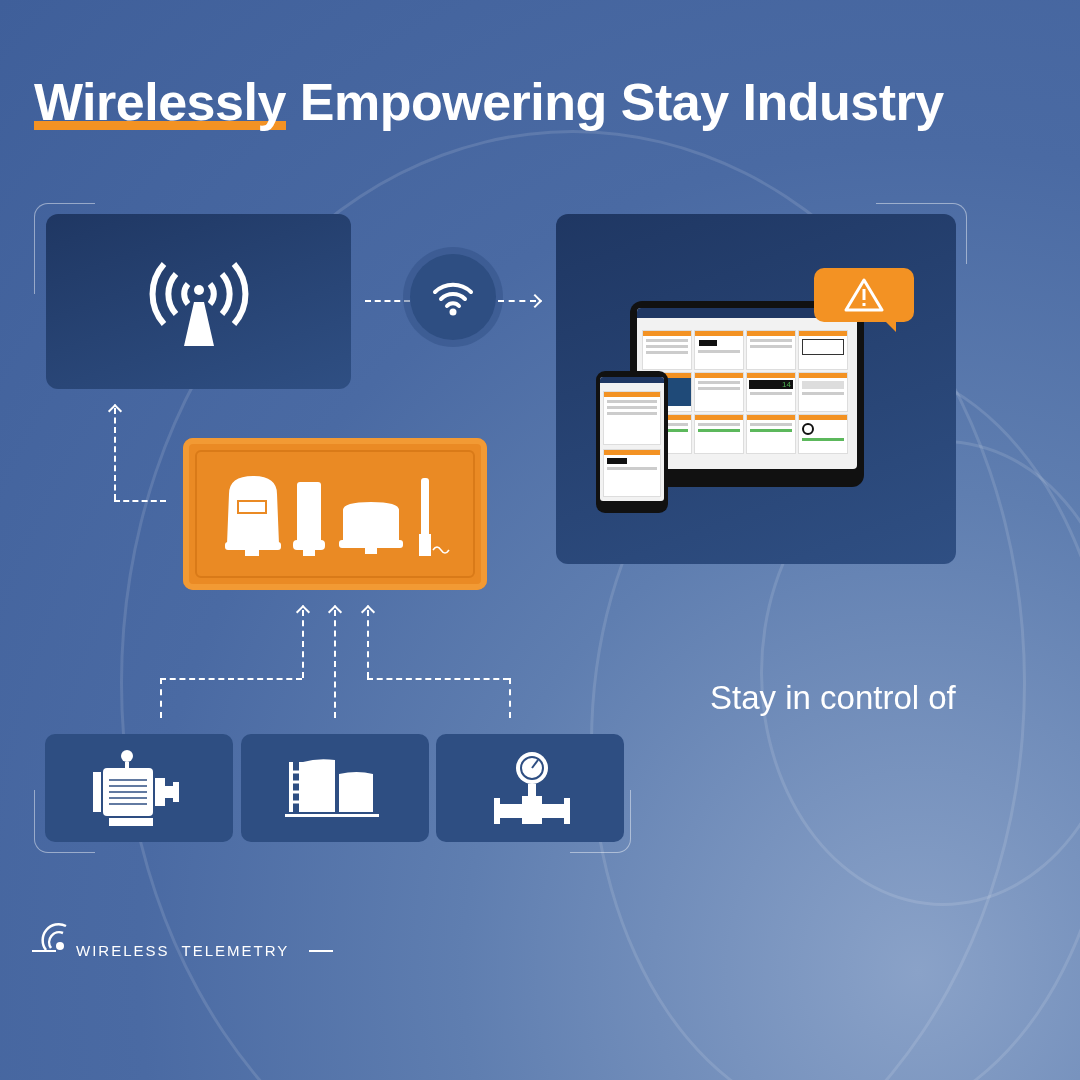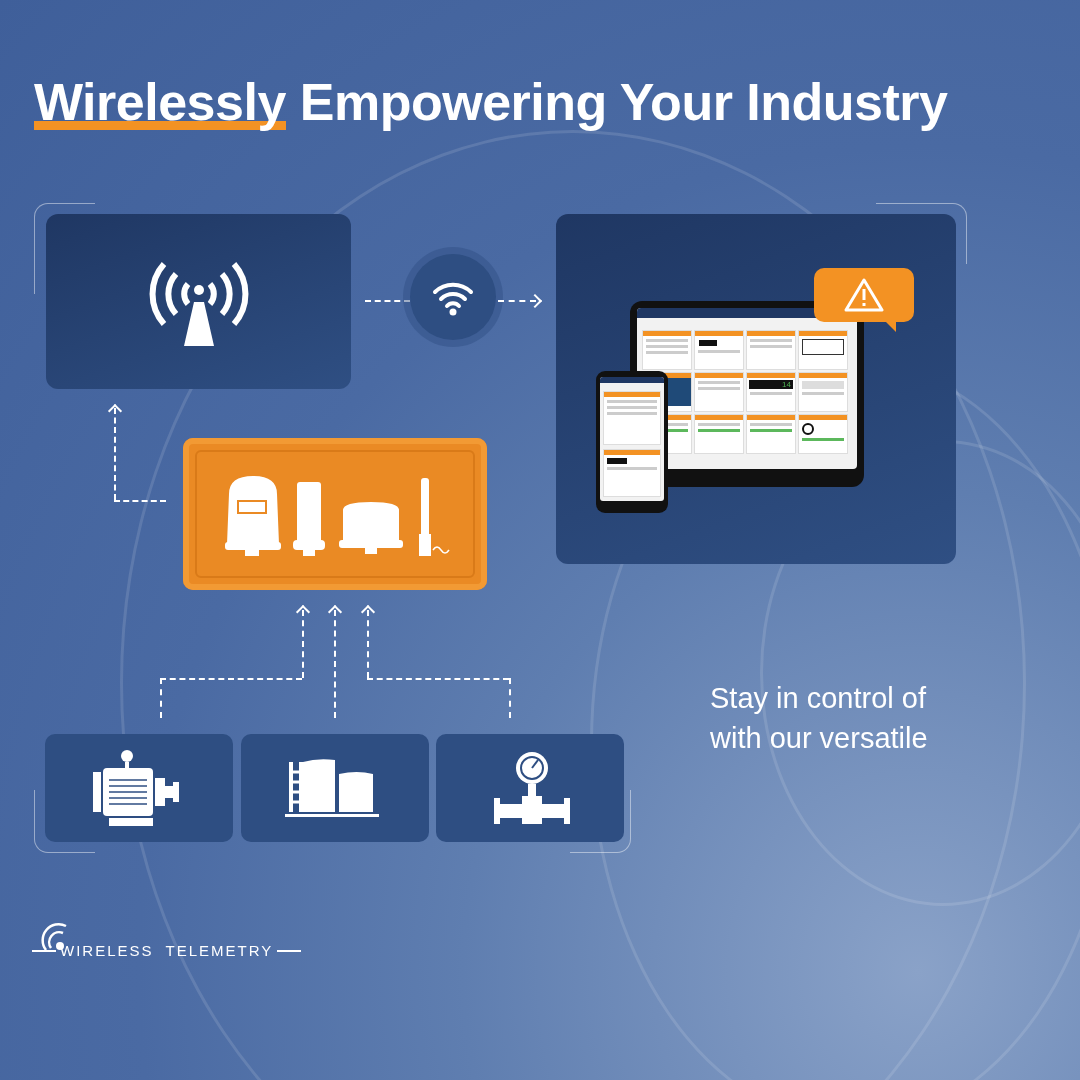--- a/index.html
+++ b/index.html
@@ -12,46 +12,46 @@
   .title .hl::after{content:"";position:absolute;left:0;right:0;bottom:2px;height:9px;background:#f39223;z-index:-1;}
   .panel{position:absolute;background:linear-gradient(160deg,#1f3763 0%,#2f4f83 100%);border-radius:12px;}
   .frame{position:absolute;border:1.5px solid rgba(255,255,255,0.45);}
   .dash-h{position:absolute;border-top:2px dashed #fff;height:0;}
   .dash-v{position:absolute;border-left:2px dashed #fff;width:0;}
   .arrow-up{position:absolute;width:8px;height:8px;border-left:2px solid #fff;border-top:2px solid #fff;transform:rotate(45deg);}
   .arrow-right{position:absolute;width:8px;height:8px;border-right:2px solid #fff;border-top:2px solid #fff;transform:rotate(45deg);}
   .orange-box{position:absolute;left:183px;top:438px;width:304px;height:152px;background:#ea8a24;border-radius:10px;box-shadow:inset 0 0 0 6px #f29a34;}
   .orange-inner{position:absolute;left:12px;top:12px;right:12px;bottom:12px;border:2px solid #d97a18;border-radius:6px;}
   .tile{position:absolute;top:734px;width:188px;height:108px;background:#2e4e82;border-radius:10px;}
-  .tagline{position:absolute;left:710px;top:678px;font-size:29px;line-height:40px;color:#fff;width:340px;}
+  .tagline{position:absolute;left:710px;top:678px;font-size:33px;line-height:40px;color:#fff;width:340px;}
   .logo{position:absolute;left:32px;top:942px;}
   .logo-main{font-size:46px;font-weight:bold;color:#fff;letter-spacing:1px;}
   .logo-main .thin{font-weight:normal;}
-  .logo-sub{font-size:15px;color:#fff;letter-spacing:2px;margin-top:0px;display:flex;align-items:center;gap:4px;}
+  .logo-sub{font-size:15px;color:#fff;letter-spacing:2px;margin-top:0px;display:flex;align-items:center;gap:20px;}
   .logo-sub .ln{display:inline-block;width:24px;height:2px;background:#fff;}
   .wifi-circle{position:absolute;left:410px;top:254px;width:86px;height:86px;border-radius:50%;background:#2e4e82;box-shadow:0 0 0 7px rgba(46,78,130,0.45);}
   .alert{position:absolute;left:814px;top:268px;width:100px;height:54px;background:#f39223;border-radius:10px;}
   .alert::after{content:"";position:absolute;right:18px;bottom:-10px;border-left:10px solid transparent;border-top:10px solid #f39223;}
   .tablet{position:absolute;left:630px;top:301px;width:234px;height:186px;background:#111;border-radius:12px;}
   .tablet-screen{position:absolute;left:7px;top:7px;right:7px;bottom:18px;background:#f2f2f2;border-radius:4px;overflow:hidden;}
   .phone{position:absolute;left:596px;top:371px;width:72px;height:142px;background:#111;border-radius:9px;}
   .phone-screen{position:absolute;left:4px;top:6px;right:4px;bottom:12px;background:#f2f2f2;border-radius:3px;overflow:hidden;}
   .card{position:absolute;background:#fff;border:1px solid #ddd;}
   .card .bar{height:5px;background:#f39223;}
   .gl{height:3px;background:#ccc;margin:3px 3px;}
 </style>
 </head>
 <body>
 
 <div class="arc" style="left:120px;top:130px;width:900px;height:1100px;"></div>
 <div class="arc" style="left:590px;top:360px;width:520px;height:760px;"></div>
 <div class="arc" style="left:760px;top:440px;width:360px;height:460px;"></div>
 
 <div class="title">
-  <span class="hl">Wirelessly</span><span> Empowering Your Industry</span>
+  <span class="hl">Wirelessly</span><span> Empowering Stay Industry</span>
 </div>
 
 <div class="frame" style="left:34px;top:203px;width:60px;height:90px;border-right:none;border-bottom:none;border-top-left-radius:14px;"></div>
 <div class="frame" style="left:34px;top:790px;width:60px;height:62px;border-right:none;border-top:none;border-bottom-left-radius:14px;"></div>
 <div class="frame" style="left:570px;top:790px;width:60px;height:62px;border-left:none;border-top:none;border-bottom-right-radius:14px;"></div>
 <div class="frame" style="left:876px;top:203px;width:90px;height:60px;border-left:none;border-bottom:none;border-top-right-radius:14px;"></div>
 
 <div class="panel" style="left:46px;top:214px;width:305px;height:175px;">
   <svg width="110" height="100" viewBox="0 0 110 100" style="position:absolute;left:98px;top:40px;">
     <g fill="none" stroke="#fff" stroke-width="6" stroke-linecap="butt">
@@ -264,21 +264,20 @@
         <rect x="72" y="48" width="6" height="26"></rect>
         <rect x="30" y="46" width="20" height="28"></rect>
       </g>
     <circle cx="40" cy="18" r="11" fill="none" stroke="#2e4e82" stroke-width="2"></circle>
     <line x1="40" y1="18" x2="46" y2="10" stroke="#2e4e82" stroke-width="2"></line>
   </svg>
 </div>
 
 <div class="tagline">
   <div>Stay in control of</div>
-  <div>with our versatile</div>
 </div>
 
 <div class="logo">
   <svg width="40" height="34" viewBox="0 0 40 34" style="position:absolute;left:4px;top:-20px;">
     <g fill="none" stroke="#fff" stroke-width="2.5">
         <path d="M10 28 A16 16 0 0 1 30 4"></path>
         <path d="M15 26 A10 10 0 0 1 27 11"></path>
       </g>
     <circle cx="24" cy="24" r="4" fill="#fff"></circle>
   </svg>

